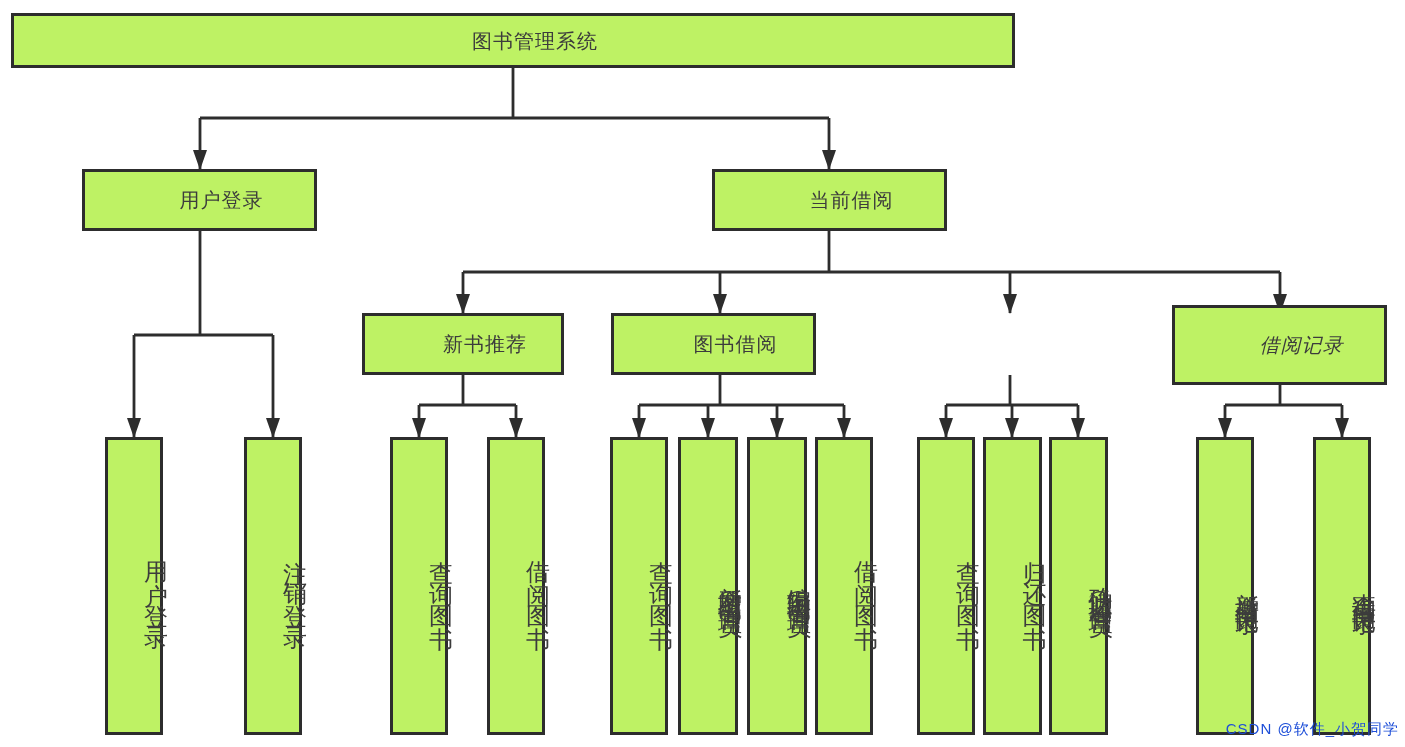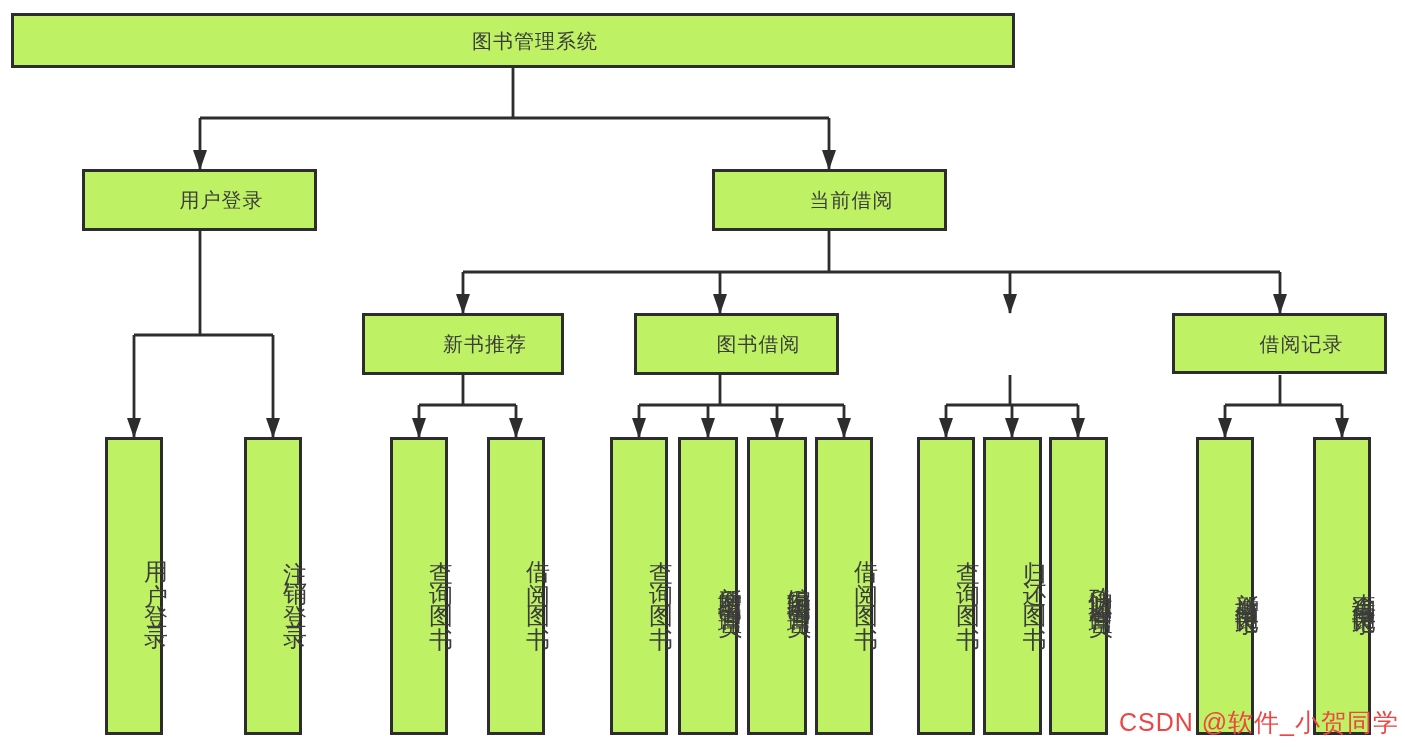--- a/index.html
+++ b/index.html
@@ -37,22 +37,22 @@
     writing-mode: vertical-rl;
     font-size: 24px;
     letter-spacing: 4px;
     line-height: 1;
   }
   .v-node.loose { letter-spacing: 22px; }
   .watermark {
     position: absolute;
     right: 6px;
     bottom: 8px;
-    font-size: 25px;
-    color: #ef4444;
+    font-size: 15px;
+    color: #1d4ed8;
     letter-spacing: 1px;
     white-space: nowrap;
   }
 </style>
 </head>
 <body>
 
 <div class="canvas">
 
   <svg class="connectors" viewBox="0 0 1405 747" xmlns="http://www.w3.org/2000/svg">
@@ -92,22 +92,22 @@
       <path d="M1342 405 V437" marker-end="url(#arw)"></path>
     </g>
   </svg>
 
   <div class="node h-node" style="left:11px; top:13px; width:1004px; height:55px;">图书管理系统</div>
 
   <div class="node h-node" style="left:82px; top:169px; width:235px; height:62px;">用户登录</div>
   <div class="node h-node" style="left:712px; top:169px; width:235px; height:62px;">当前借阅</div>
 
   <div class="node h-node" style="left:362px; top:313px; width:202px; height:62px;">新书推荐</div>
-  <div class="node h-node" style="left:634px; top:313px; width:205px; height:62px;">图书借阅</div>
-  <div class="node h-node" style="left:1172px; top:313px; width:215px; height:61px;">借阅记录</div>
+  <div class="node h-node" style="left:611px; top:313px; width:205px; height:62px;">图书借阅</div>
+  <div class="node h-node" style="left:1172px; top:305px; width:215px; height:80px;font-style:italic;">借阅记录</div>
 
   <div class="node v-node loose" style="left:105px; top:437px; width:58px; height:298px;">用户登录</div>
   <div class="node v-node loose" style="left:244px; top:437px; width:58px; height:298px;">注销登录</div>
 
   <div class="node v-node loose" style="left:390px; top:437px; width:58px; height:298px;">查询图书</div>
   <div class="node v-node loose" style="left:487px; top:437px; width:58px; height:298px;">借阅图书</div>
 
   <div class="node v-node loose" style="left:610px; top:437px; width:58px; height:298px;">查询图书</div>
   <div class="node v-node" style="left:678px; top:437px; width:60px; height:298px;">新增图书（管理员）</div>
   <div class="node v-node" style="left:747px; top:437px; width:60px; height:298px;">编辑图书（管理员）</div>

